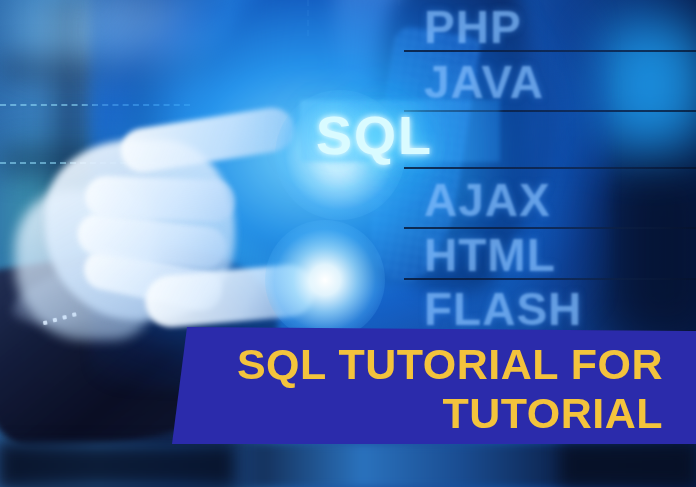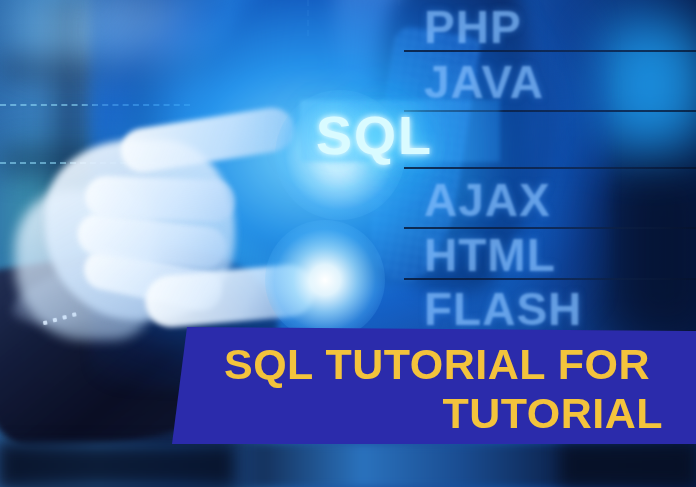--- a/index.html
+++ b/index.html
@@ -226,21 +226,21 @@
     width:470px;
     text-align:right;
     color:#f3c33c;
     font-family:"Liberation Sans",sans-serif;
     font-weight:bold;
     font-size:43px;
     line-height:49px;
     letter-spacing:.5px;
   }
   .banner-line{display:block;}
-  .bl1{text-align:center;padding-left:18px;}
+  .bl1{text-align:right;padding-left:18px;}
   .bl2{text-align:right;}
 
   
   .bottom-strip{
     position:absolute;left:0;top:444px;width:696px;height:43px;
     background:linear-gradient(90deg,
       #1e3f6e 0%, #2f6fb4 14%, #1b4f96 26%, #15335f 38%,
       #2a72bd 52%, #1a4d92 66%, #0d2550 80%, #0a1c3f 100%);
     filter:blur(4px);
   }

